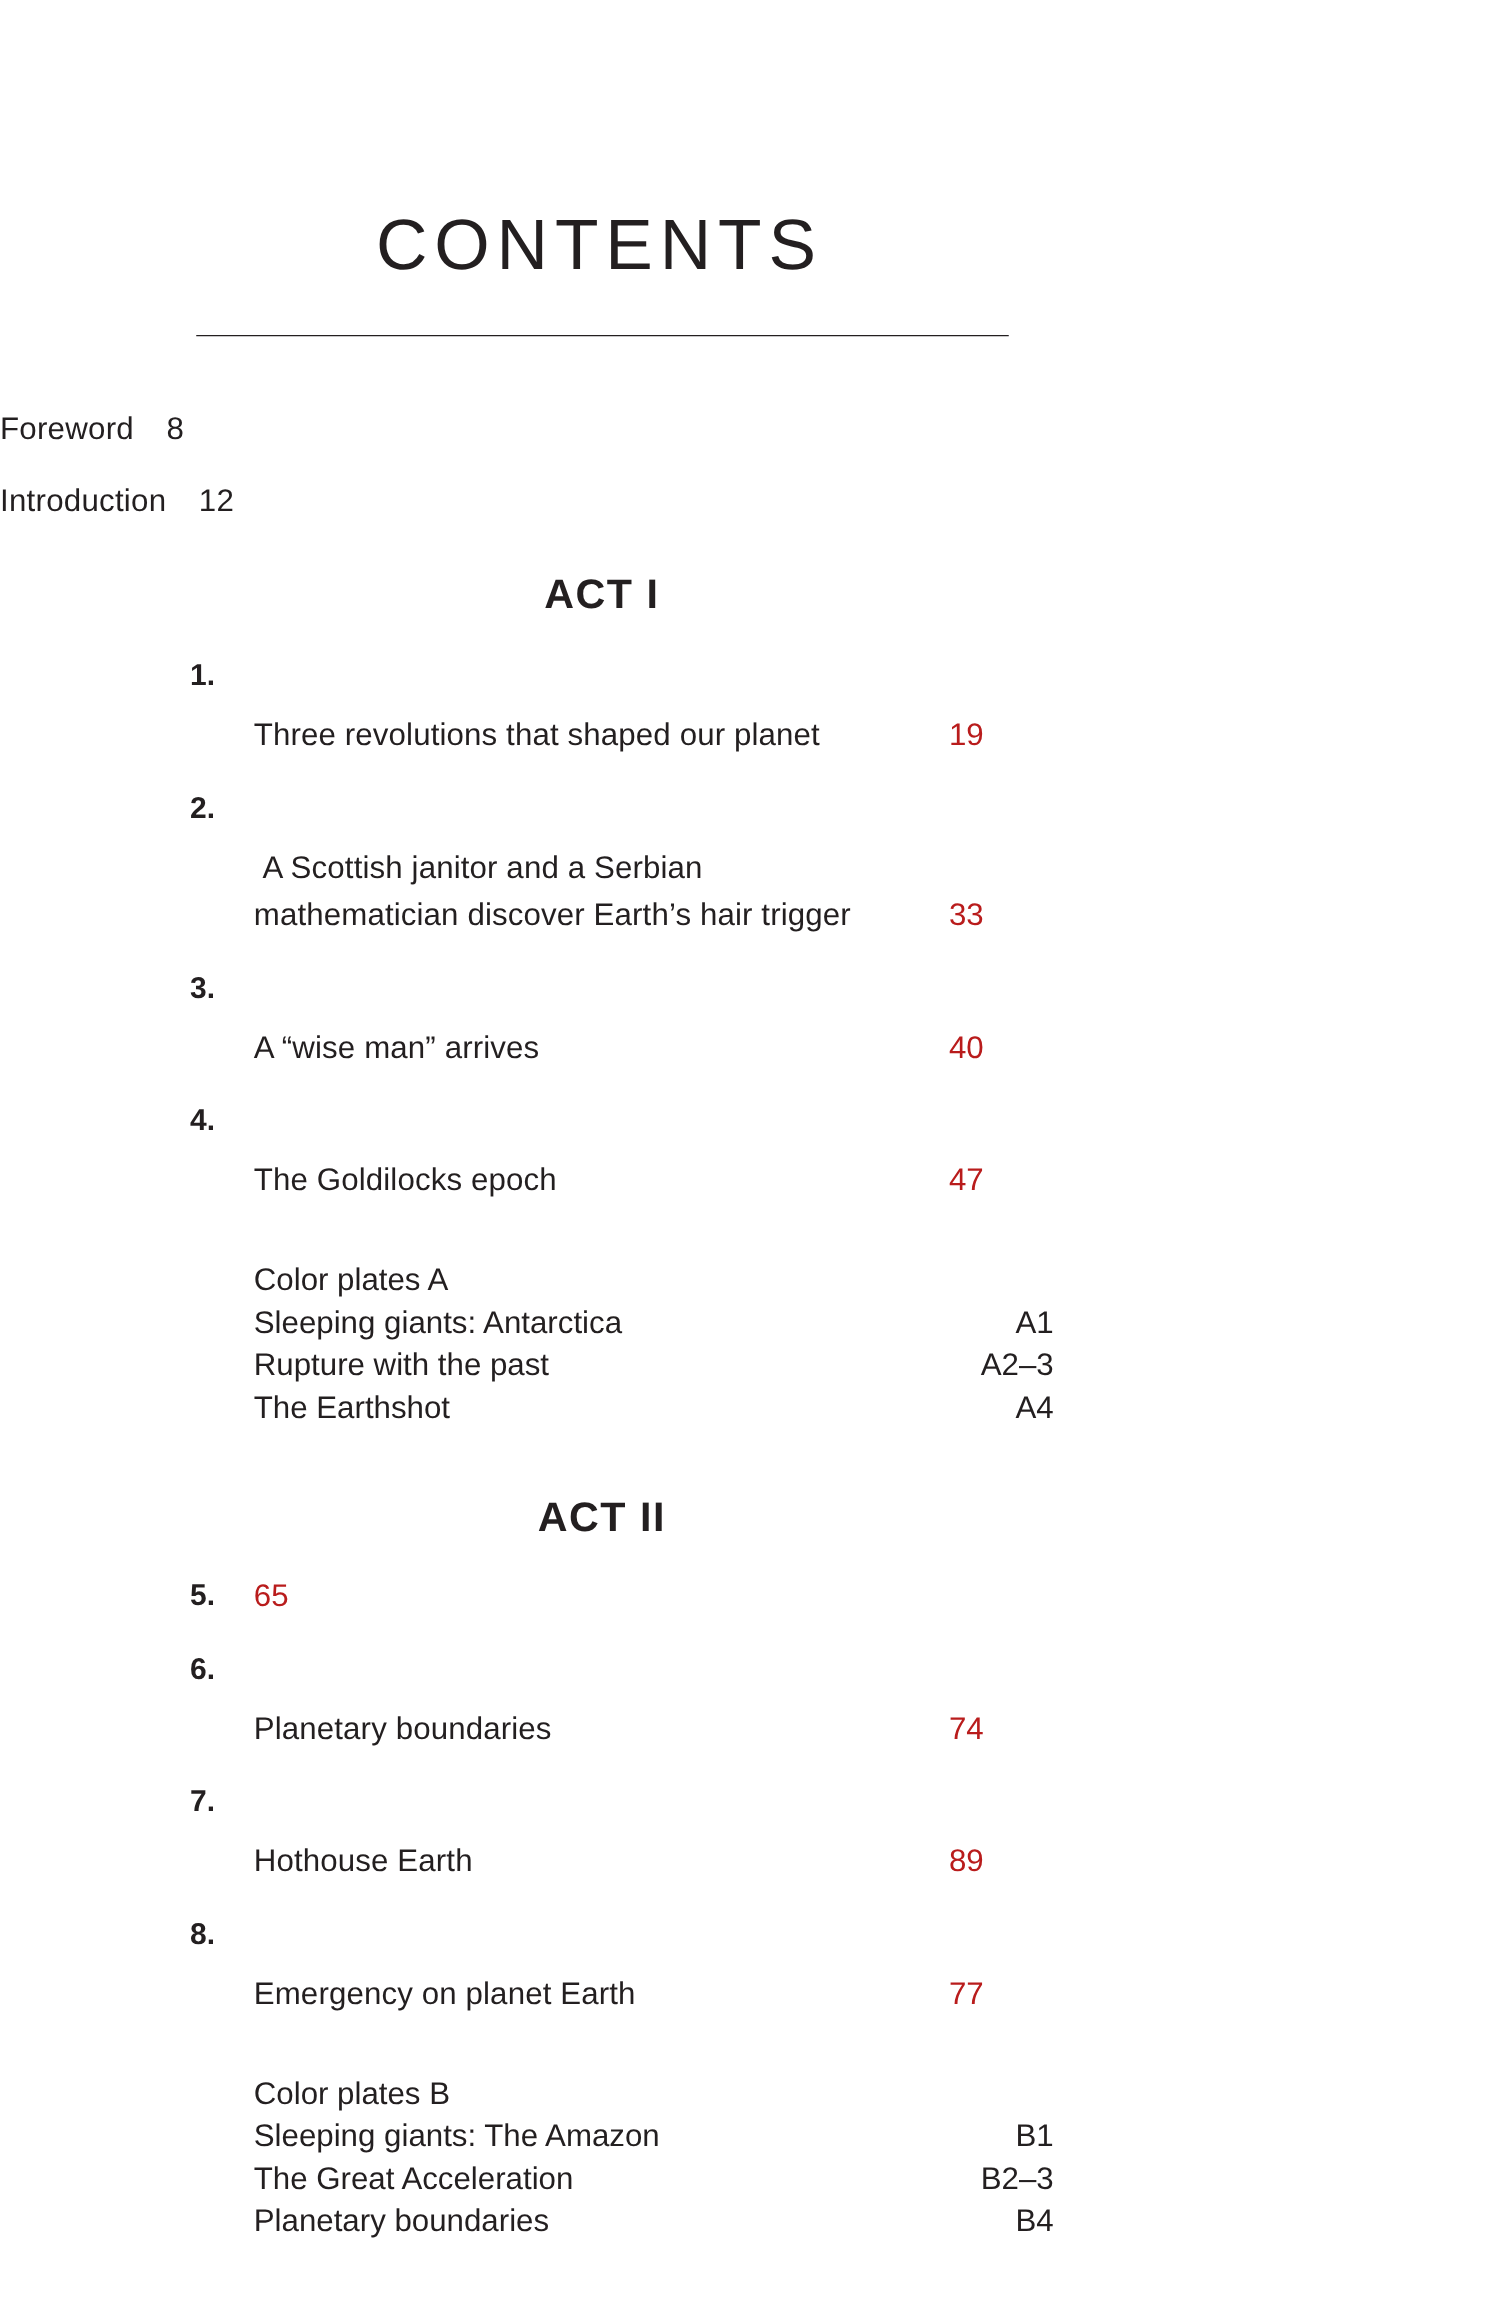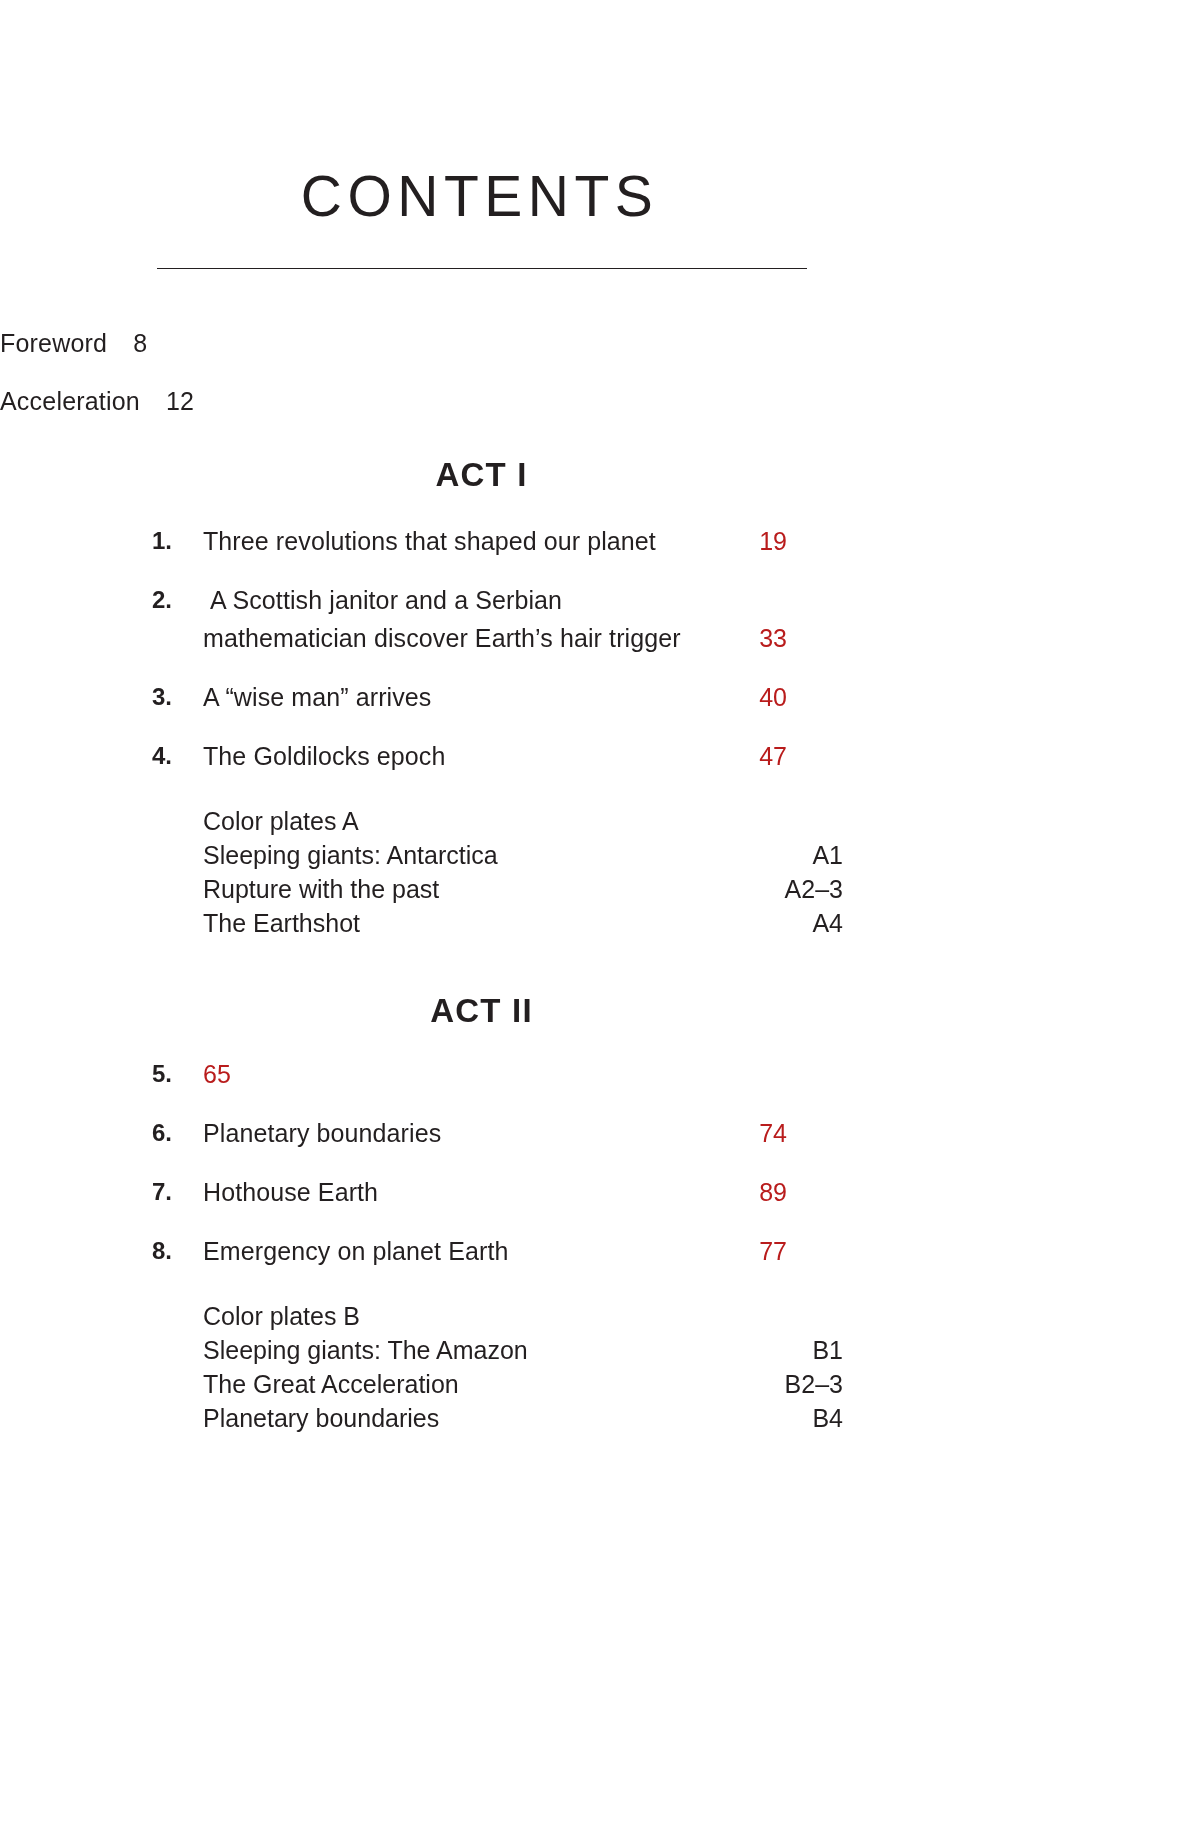--- a/index.html
+++ b/index.html
@@ -97,36 +97,37 @@
     white-space: nowrap;
   }
   .chapter-title {
     flex: 1 1 auto;
     font-size: 25px;
     font-weight: 300;
     line-height: 38px;
     letter-spacing: 0.1px;
     color: #231f20;
     white-space: pre-wrap;
+    margin-top: 47px;
   }
   .chapter-page {
     flex: 0 0 auto;
     font-size: 25px;
     font-weight: 300;
     line-height: 38px;
     color: #b91c1c;
     text-align: right;
     align-self: flex-end;
     white-space: nowrap;
   }
 
   
   .plates-block {
     padding: 0 120px 0 203px;
-    margin-top: 29px;
+    margin-top: 44px;
   }
   .plates-heading {
     font-size: 25px;
     font-weight: 300;
     line-height: 34px;
     color: #231f20;
   }
   .plate-row {
     display: flex;
     align-items: baseline;
@@ -148,21 +149,21 @@
     <div class="title-rule"></div>
   </div>
 
   <div class="frontmatter">
 
     <div class="fm-row">
       <span class="fm-label">Foreword</span><span class="fm-page">8</span>
     </div>
 
     <div class="fm-row">
-      <span class="fm-label">Acceleration</span><span class="fm-page">12</span>
+      <span class="fm-label">Introduction</span><span class="fm-page">12</span>
     </div>
 
   </div>
 
   <div class="act-heading act-one">ACT I</div>
 
   <ul class="chapter-list chapters-i">
 
     <li class="chapter-row">
       <span class="chapter-num">1.</span>

